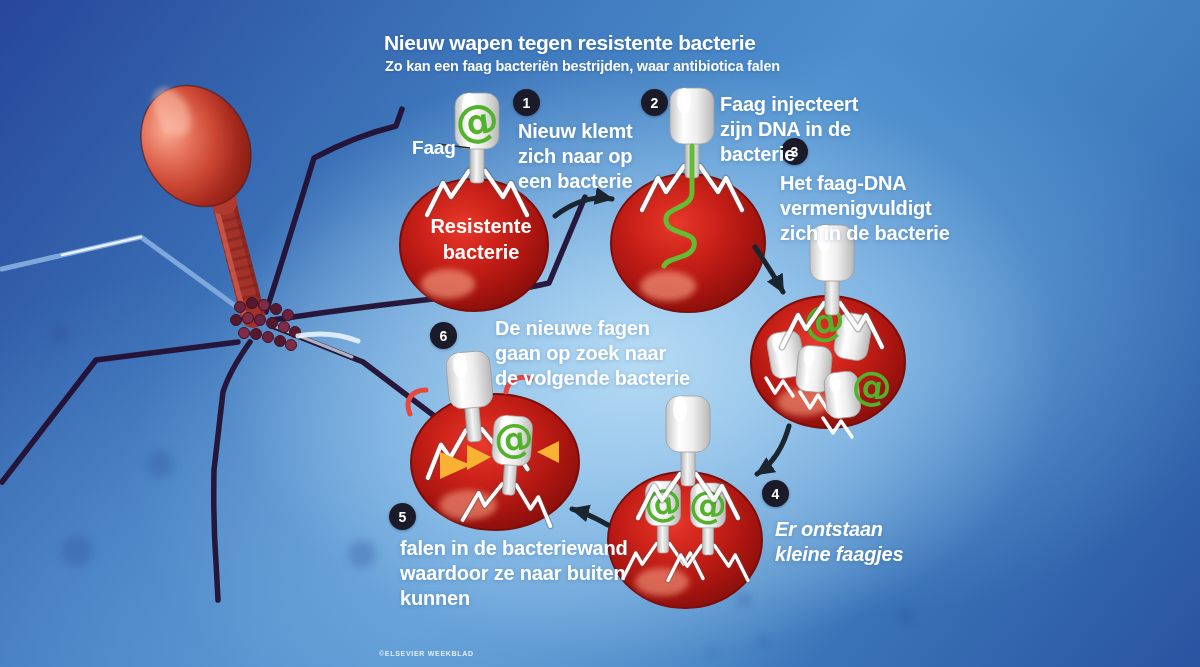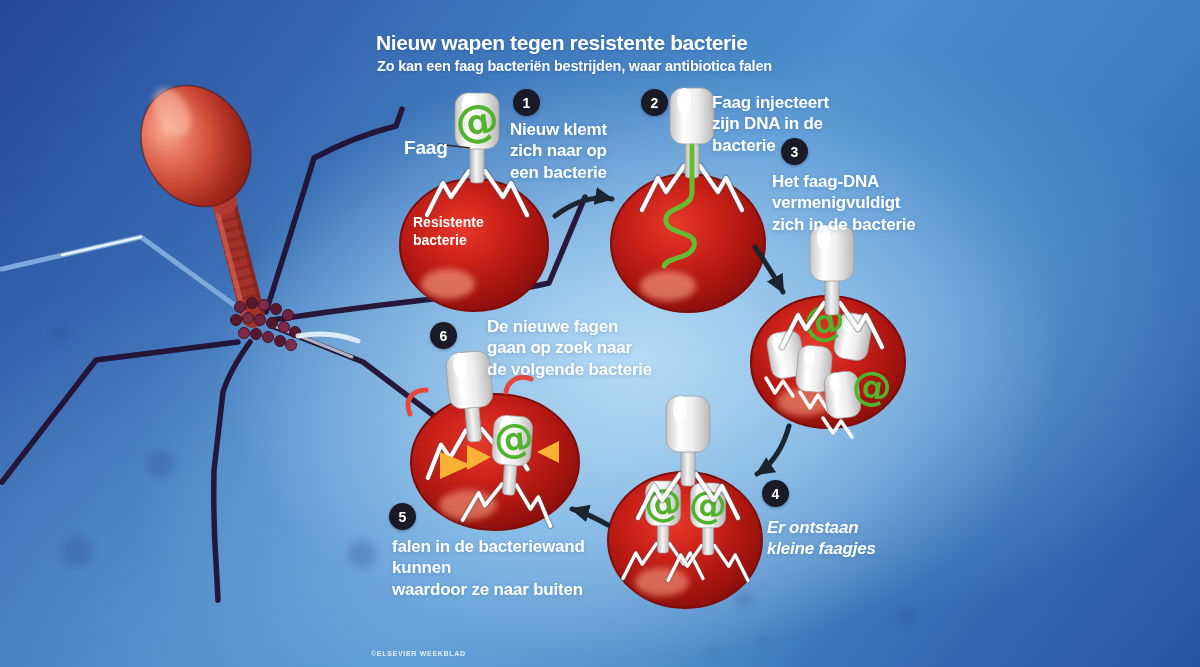--- a/index.html
+++ b/index.html
@@ -7,32 +7,32 @@
     position:relative;width:1200px;height:667px;overflow:hidden;
     font-family:"Liberation Sans",sans-serif;
     background:
       radial-gradient(420px 300px at 640px 360px, rgba(190,225,247,.9) 0%, rgba(165,208,241,.55) 55%, rgba(165,208,241,0) 100%),
       radial-gradient(560px 420px at 520px 470px, rgba(150,200,238,.6) 0%, rgba(150,200,238,0) 70%),
       radial-gradient(500px 380px at 870px 330px, rgba(130,185,232,.55) 0%, rgba(130,185,232,0) 75%),
       radial-gradient(700px 500px at 260px 640px, rgba(110,165,220,.5) 0%, rgba(110,165,220,0) 75%),
       linear-gradient(128deg,#27479a 0%,#315da9 14%,#3f79bd 32%,#4c8ecd 52%,#3f7cbe 72%,#2f5fa9 92%,#2a53a0 100%);
   }
   #art{position:absolute;left:0;top:0;}
-  .txt{position:absolute;color:#fff;}
+  .txt{position:absolute;color:#fff;margin-left:8px;}
   .title{font-size:21px;font-weight:bold;letter-spacing:-.4px;text-shadow:0 1px 3px rgba(20,60,120,.35);}
   .subtitle{font-size:14.5px;font-weight:bold;letter-spacing:-.2px;opacity:.97;text-shadow:0 1px 3px rgba(20,60,120,.3);}
-  .step-text{font-size:17px;font-weight:bold;letter-spacing:-.2px;line-height:1.26;text-shadow:0 1px 4px rgba(30,80,140,.3);}
+  .step-text{font-size:20px;font-weight:bold;letter-spacing:-.2px;line-height:1.26;text-shadow:0 1px 4px rgba(30,80,140,.3);}
   .badge{
     position:absolute;width:27px;height:27px;border-radius:50%;
     background:#1a1a28;color:#fff;font-size:14px;font-weight:bold;
     display:flex;align-items:center;justify-content:center;
     box-shadow:0 1px 3px rgba(0,20,60,.35);
   }
   .faag-label{font-size:19px;font-weight:bold;letter-spacing:-.2px;}
-  .bact-label{font-size:14px;font-weight:bold;line-height:1.3;text-align:left;width:120px;}
+  .bact-label{font-size:20px;font-weight:bold;line-height:1.3;text-align:center;width:120px;}
   .credit{font-size:7px;font-weight:bold;letter-spacing:.7px;opacity:.8;}
 </style>
 </head>
 <body>
 
 <div id="stage">
 
   <svg id="art" width="1200" height="667" viewBox="0 0 1200 667" xmlns="http://www.w3.org/2000/svg" xmlns:xlink="http://www.w3.org/1999/xlink">
     <defs>
       <radialGradient id="gBact" cx="42%" cy="36%" r="75%">
@@ -234,22 +234,22 @@
     <div>Het faag-DNA</div>
     <div>vermenigvuldigt</div>
     <div>zich in de bacterie</div>
   </div>
   <div class="txt step-text" style="left:767px;top:517px;font-style:italic;">
     <div>Er ontstaan</div>
     <div>kleine faagjes</div>
   </div>
   <div class="txt step-text" style="left:392px;top:536px;">
     <div>falen in de bacteriewand</div>
+    <div>waardoor ze naar buiten</div>
     <div>kunnen</div>
-    <div>waardoor ze naar buiten</div>
   </div>
   <div class="txt step-text" style="left:487px;top:316px;">
     <div>De nieuwe fagen</div>
     <div>gaan op zoek naar</div>
     <div>de volgende bacterie</div>
   </div>
 
   <div class="txt faag-label" style="left:404px;top:137px;">Faag</div>
 
   <div class="txt bact-label" style="left:413px;top:213px;">

